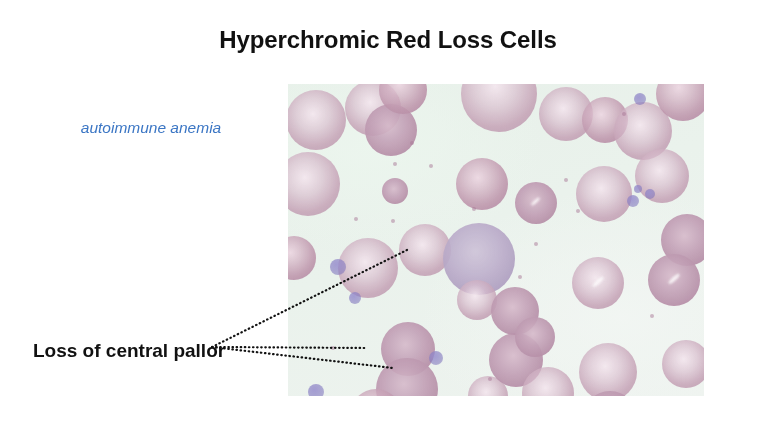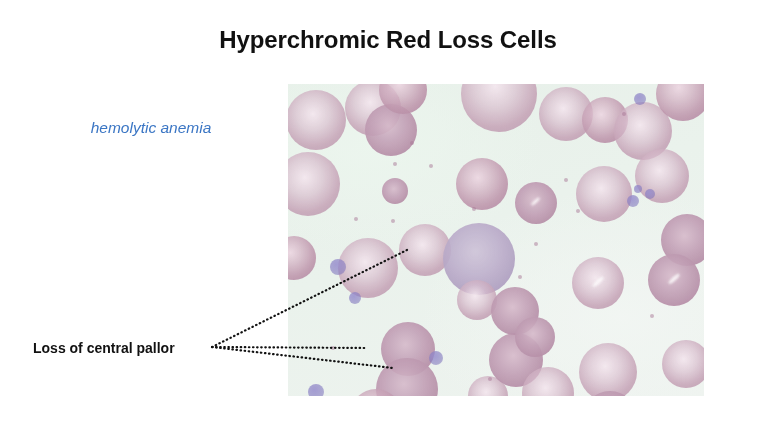--- a/index.html
+++ b/index.html
@@ -41,21 +41,21 @@
     font-weight: normal;
     line-height: 1.45;
     color: #3b76c4;
   }
 
   
   .annotation-label {
     position: absolute;
     left: 33px;
     top: 340px;
-    font-size: 14px;
+    font-size: 19px;
     font-weight: bold;
     color: #111111;
     white-space: nowrap;
   }
 
   
   .leaders {
     position: absolute;
     left: 0;
     top: 0;
@@ -146,21 +146,21 @@
     background: rgba(168,120,150,0.5);
     filter: blur(0.4px);
   }
 </style>
 </head>
 <body>
 
 <div class="slide-title">Hyperchromic Red Loss Cells</div>
 
 <div class="caption">
-  <div>hemolytic anemia</div>
+  <div>autoimmune anemia</div>
 </div>
 
 <div class="micrograph">
   <div class="smear-bg"></div>
   <div id="cell-layer">
       <div class="rbc pale" style="left: -2px; top: 6px; width: 60px; height: 60px;"></div>
       <div class="rbc pale" style="left: -12px; top: 68px; width: 64px; height: 64px;"></div>
       <div class="rbc" style="left: -16px; top: 152px; width: 44px; height: 44px;"></div>
       <div class="rbc pale" style="left: 57px; top: -4px; width: 56px; height: 56px;"></div>
       <div class="rbc dense" style="left: 94px; top: 94px; width: 26px; height: 26px;"></div>

